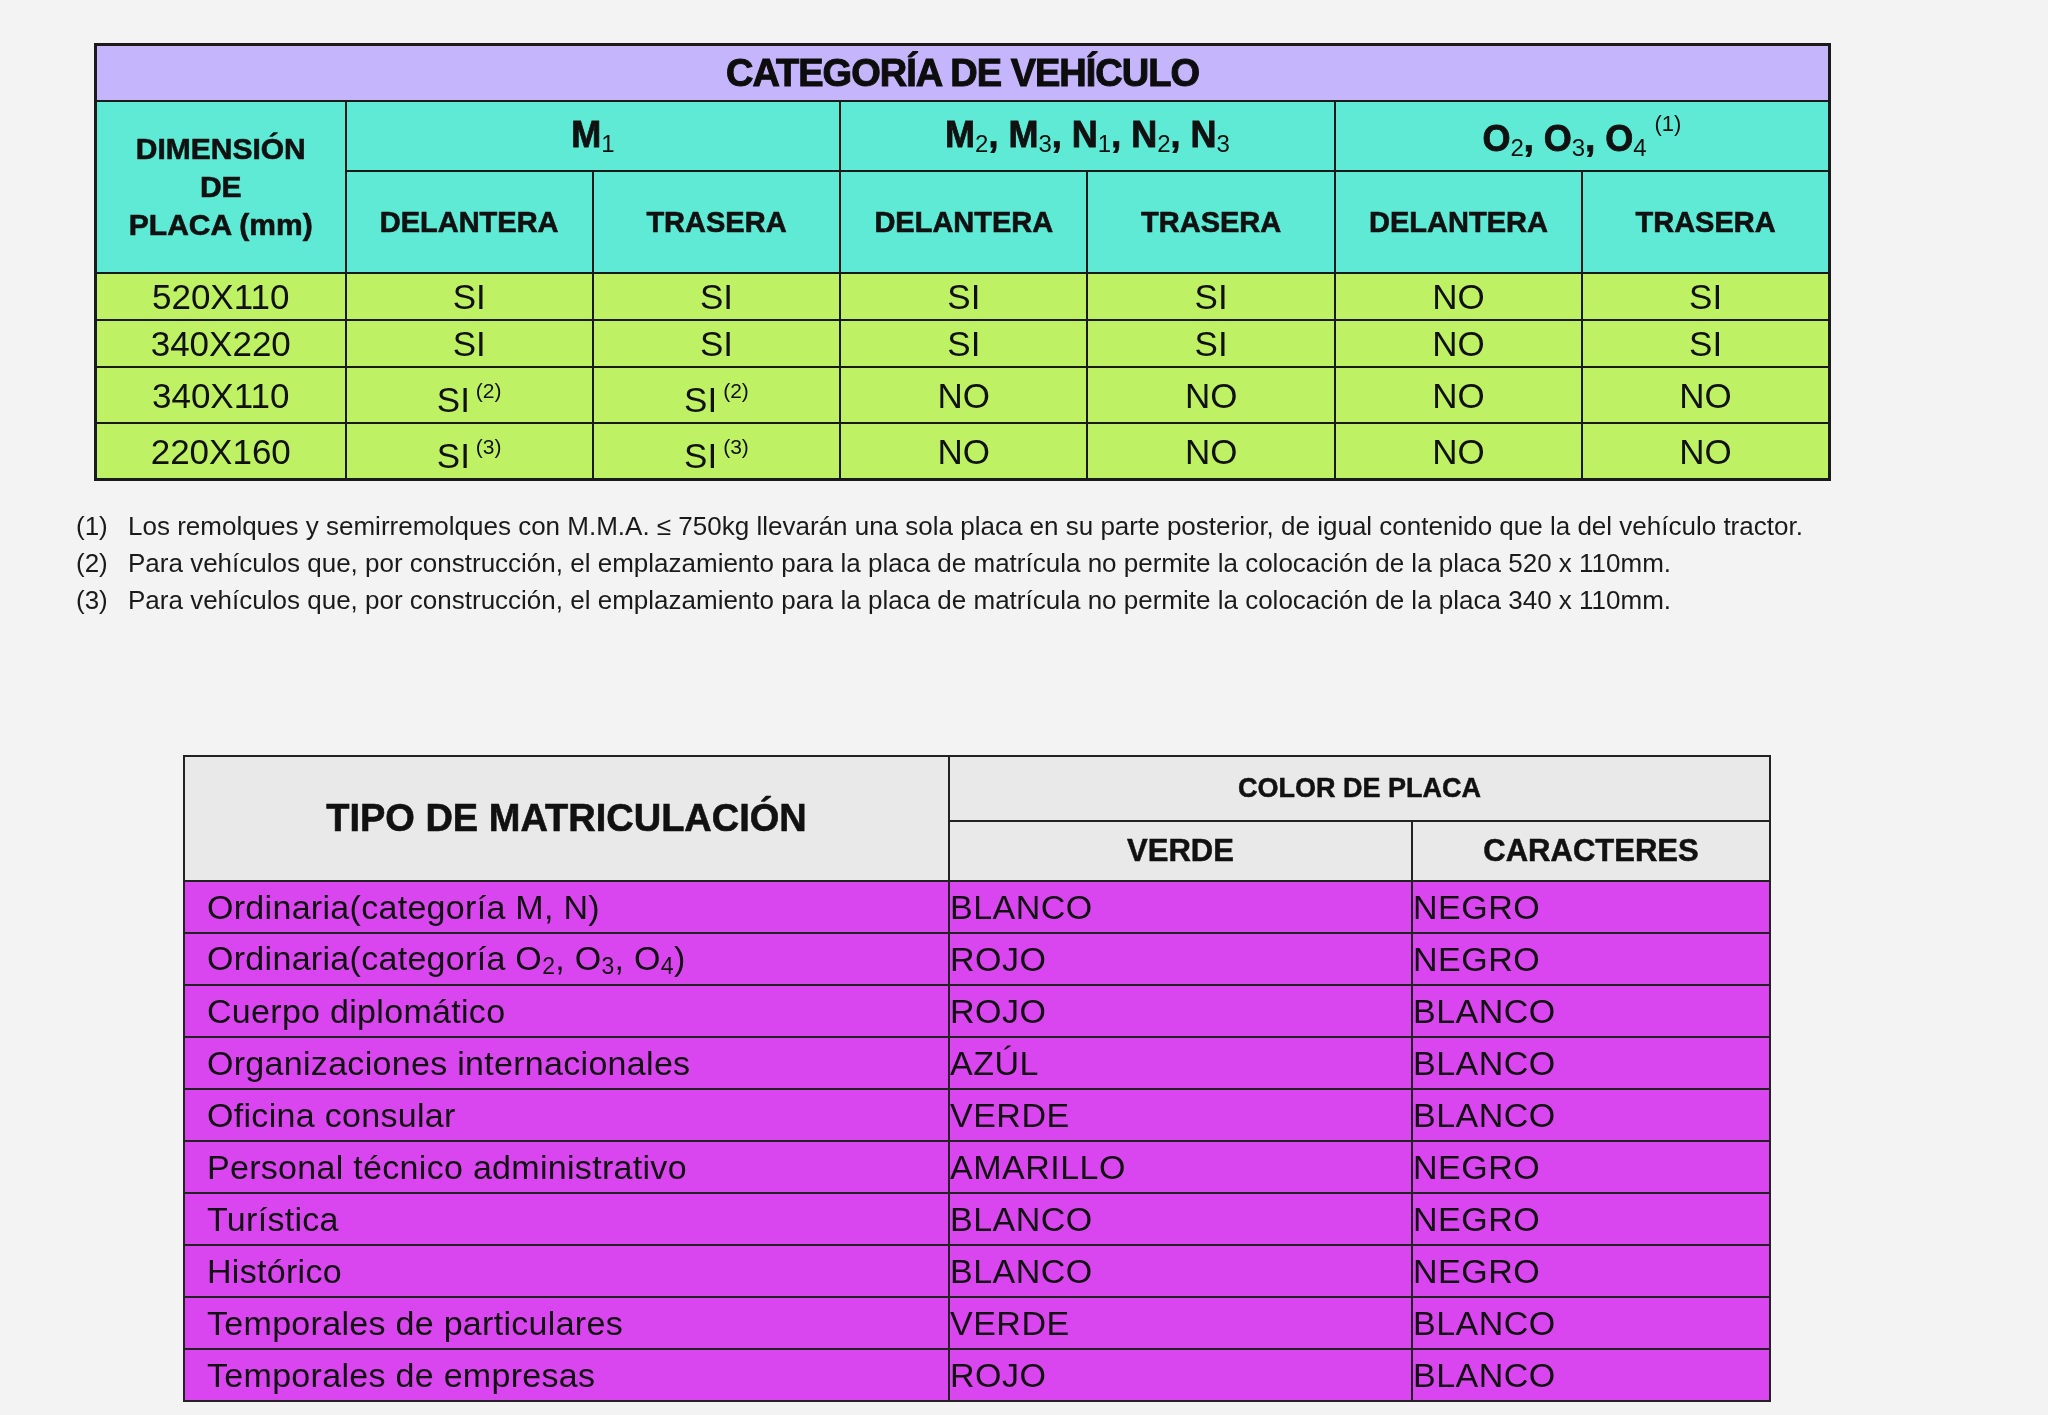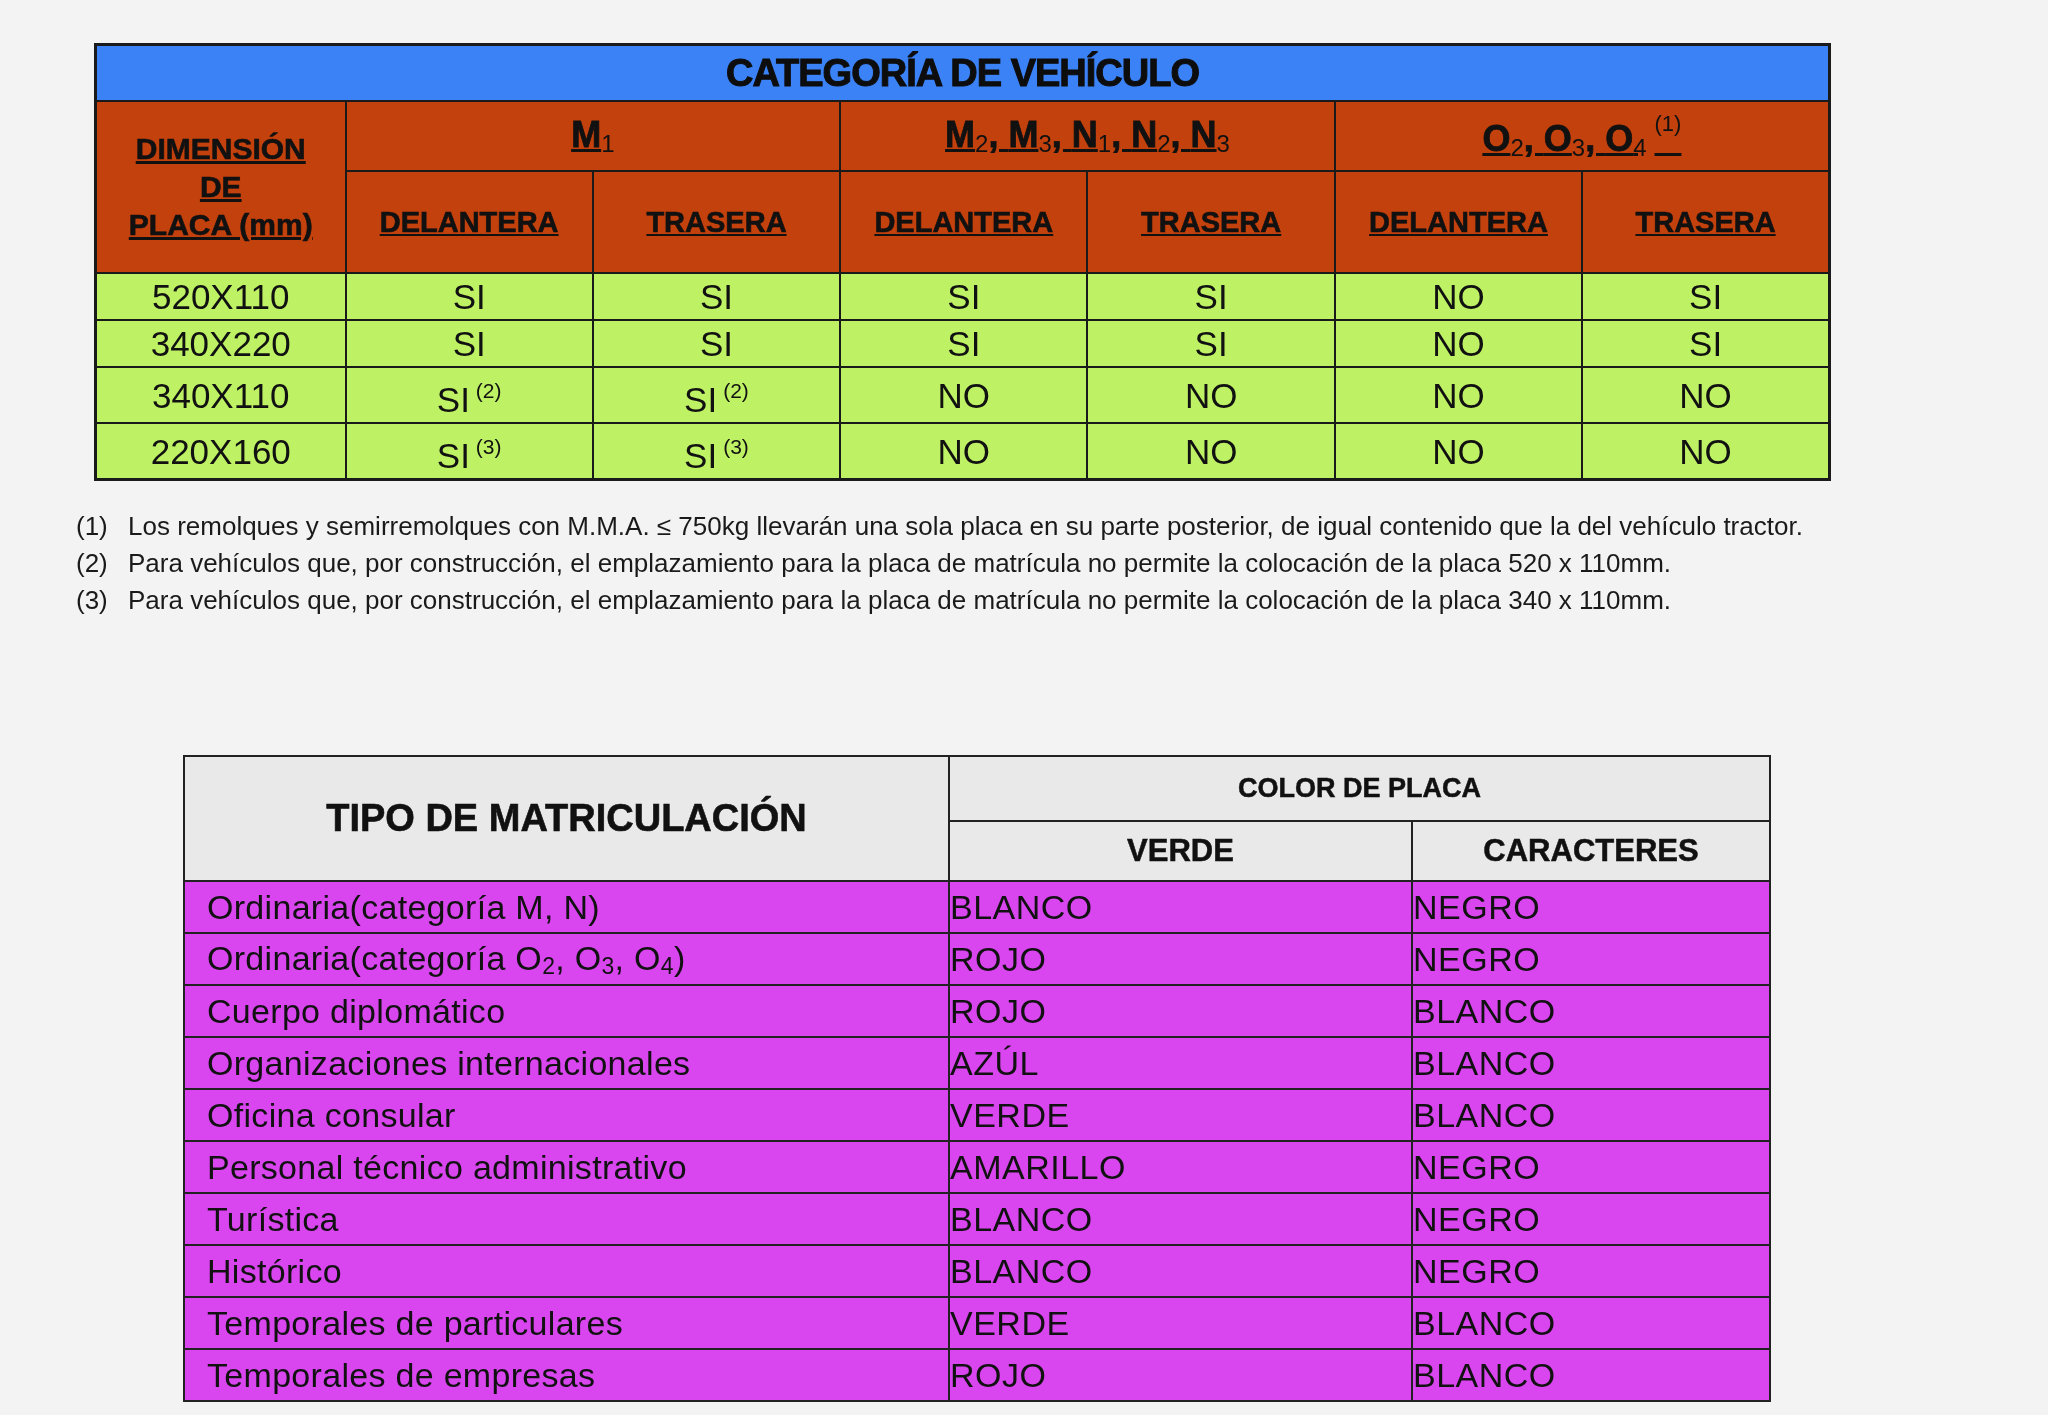--- a/index.html
+++ b/index.html
@@ -17,27 +17,27 @@
     border-collapse: collapse;
     table-layout: fixed;
     border: 3px solid #1a1a1a;
   }
   #t1 td, #t1 th {
     border: 2px solid #1a1a1a;
     text-align: center; vertical-align: middle;
     padding: 0;
   }
   #t1 .band {
-    background: #3b82f6;
+    background: #c4b5fd;
     height: 54px;
     font-weight: 900; font-size: 38px; letter-spacing: -1px;
     color: #0d0d0d;
     -webkit-text-stroke: 1px #0d0d0d;
   }
-  #t1 .hdr { background: #c2410c; font-weight: bold; text-decoration: underline; }
+  #t1 .hdr { background: #5eead4; font-weight: bold; }
   #t1 .dim-hdr { font-size: 30px; line-height: 38px; -webkit-text-stroke: 0.6px #111; }
   #t1 .grp { height: 68px; font-size: 36px; margin-top: 11px; -webkit-text-stroke: 0.8px #111; }
   #t1 .grp sub { font-size: 24px; font-weight: normal; -webkit-text-stroke: 0; vertical-align: -5px; }
   #t1 .grp sup { font-size: 22px; font-weight: normal; -webkit-text-stroke: 0; vertical-align: 20px; margin-left: 8px; }
   #t1 .sub { height: 100px; font-size: 29px; -webkit-text-stroke: 0.6px #111; }
   #t1 .data td { height: 45px; font-size: 35px; background: #bef264; line-height: 45px; }
   #t1 .data td sup { font-size: 21px; vertical-align: 14px; margin-left: 6px; }
 
   
   #notes {

